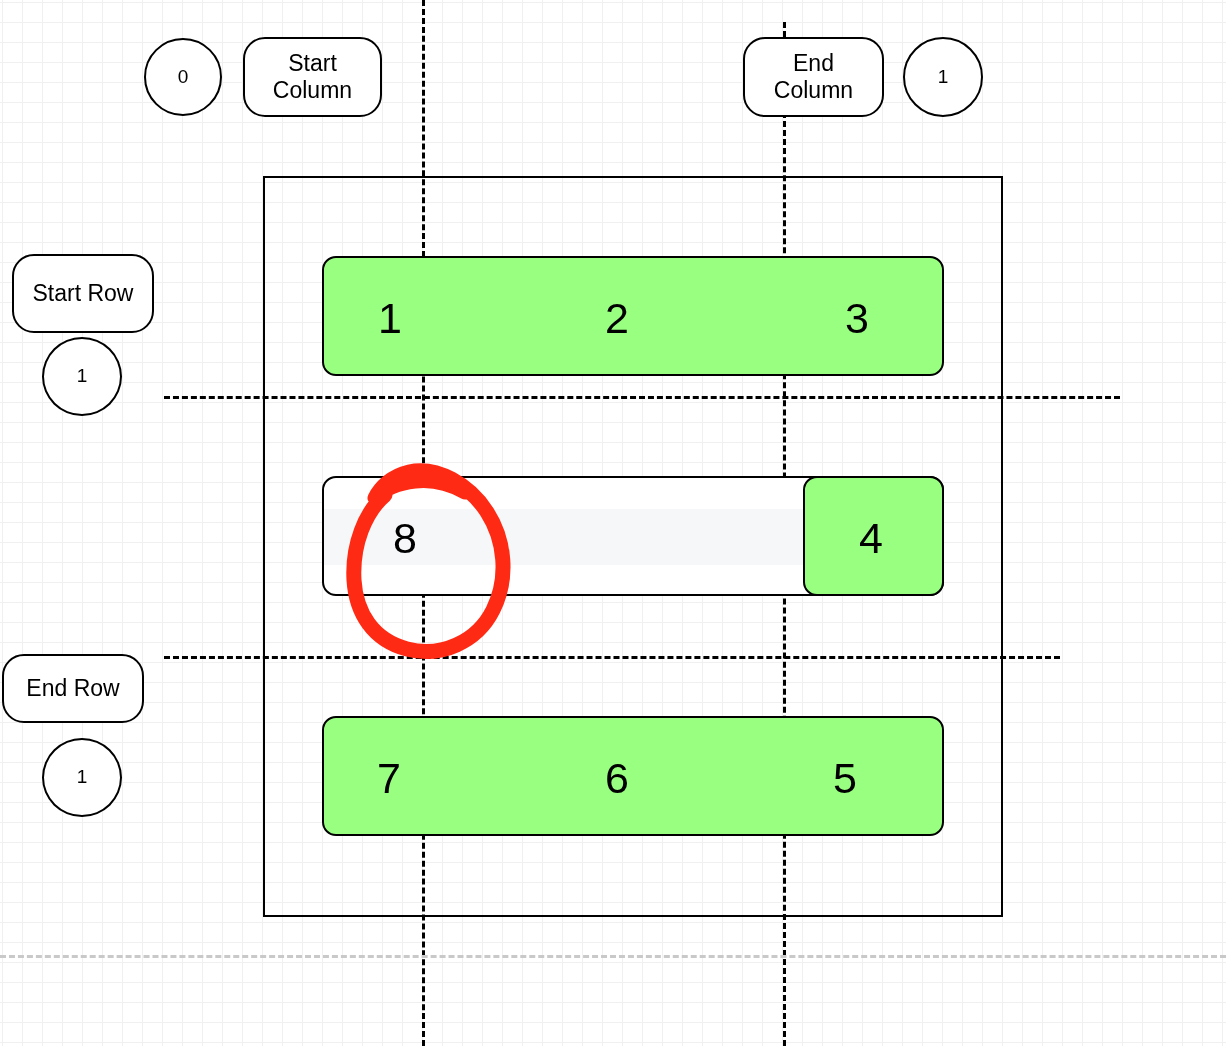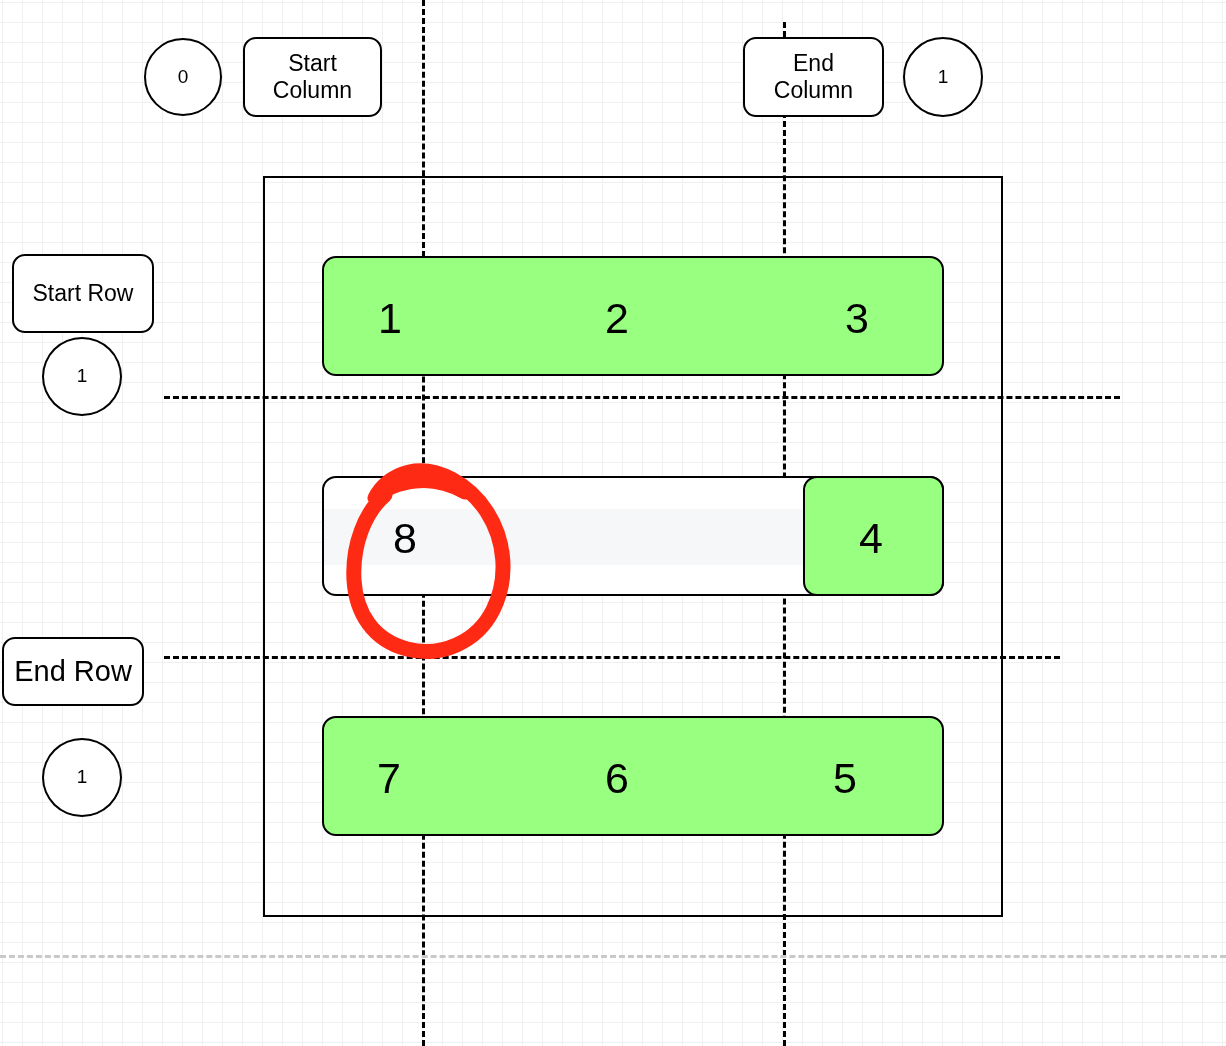--- a/index.html
+++ b/index.html
@@ -34,21 +34,21 @@
     border: 2.4px solid #000000;
     display: flex;
     align-items: center;
     justify-content: center;
     text-align: center;
     color: #000000;
     line-height: 1.16;
   }
 
   .pill {
-    border-radius: 13px;
+    border-radius: 22px;
     font-size: 23px;
   }
 
   .circle {
     border-radius: 50%;
     font-size: 19px;
   }
 
   .green {
     position: absolute;
@@ -146,21 +146,21 @@
   </div>
 
   <div class="node pill" style="left:12px; top:254px; width:142px; height:79px; font-size:23px;">
     <span>Start Row</span>
   </div>
 
   <div class="node circle" style="left:42px; top:337px; width:80px; height:79px;">
     <span>1</span>
   </div>
 
-  <div class="node pill" style="left:2px; top:637px; width:142px; height:69px; font-size:29px;">
+  <div class="node pill" style="left:2px; top:654px; width:142px; height:69px; font-size:23px;">
     <span>End Row</span>
   </div>
 
   <div class="node circle" style="left:42px; top:738px; width:80px; height:79px;">
     <span>1</span>
   </div>
 
   <div class="container-box" style="left:263px; top:176px; width:740px; height:741px;"></div>
 
   <div class="green" style="left:322px; top:256px; width:622px; height:120px;"></div>

